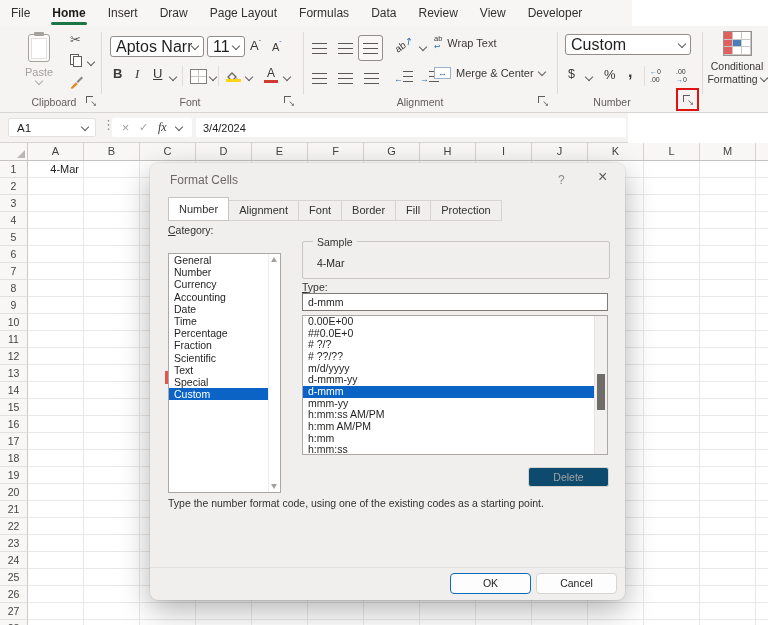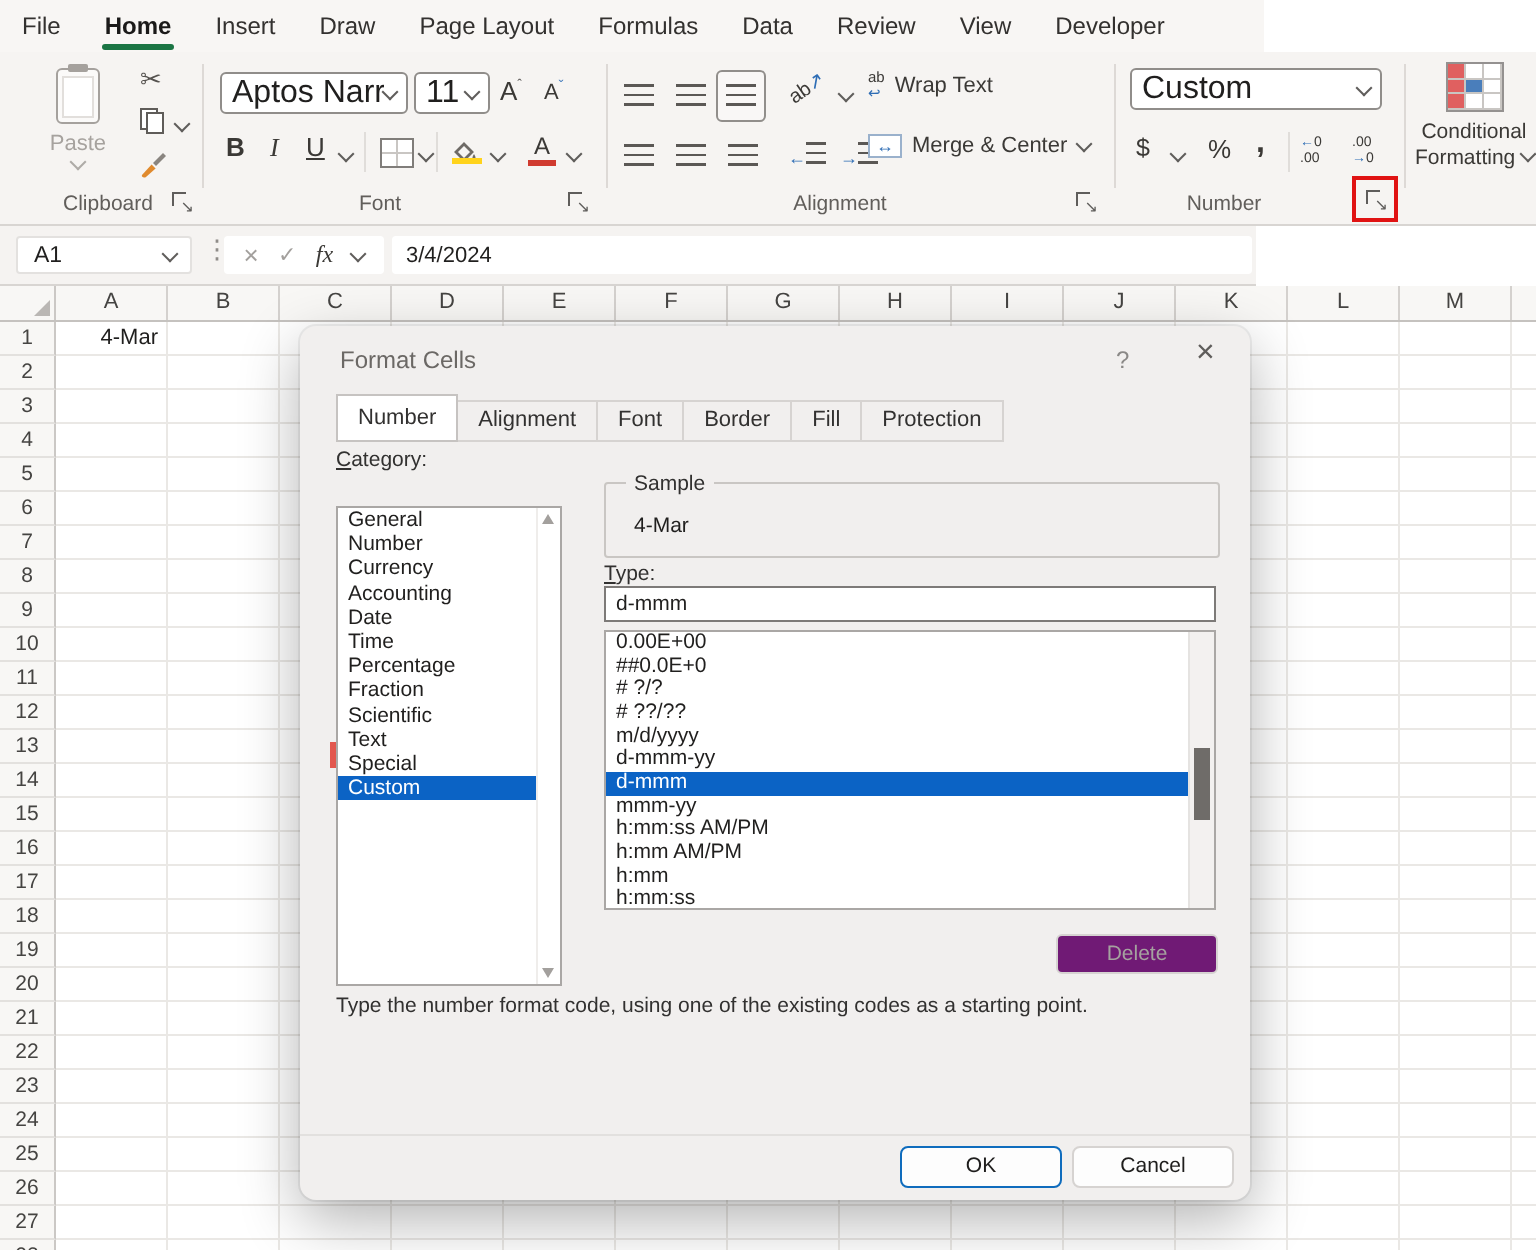--- a/index.html
+++ b/index.html
@@ -193,21 +193,21 @@
   .type-lbl{position:absolute;left:152px;top:118px;font-size:10.5px;}
   .typein{position:absolute;left:152px;top:130px;width:306px;height:18px;background:#fff;
           border:1px solid #7d7a78;box-sizing:border-box;font-size:10.5px;line-height:16px;
           padding-left:5px;color:#201f1e;}
   .typelist{position:absolute;left:152px;top:152px;width:306px;height:140px;background:#fff;
             border:1px solid #aaa7a5;box-sizing:border-box;overflow:hidden;}
   .type-item{height:11.66px;line-height:11.8px;padding-left:5px;font-size:10.5px;color:#201f1e;}
   .type-item.selected{background:#0b63c5;color:#fff;}
   .type-sb{position:absolute;right:0;top:0;bottom:0;width:12px;background:#f3f1f0;border-left:1px solid #e5e3e1;}
   .type-sb .thumb{position:absolute;left:2px;right:2px;top:58px;height:36px;background:#6f6c69;}
-  .del-btn{position:absolute;left:378px;top:304px;width:81px;height:20px;background:#701a75;
+  .del-btn{position:absolute;left:378px;top:304px;width:81px;height:20px;background:#0c4a6e;
            border:1px solid #d6d3d1;border-radius:3px;color:#a5a29f;font-size:10.5px;text-align:center;
            line-height:18px;box-sizing:border-box;}
   .hint{position:absolute;left:18px;top:334px;font-size:10.5px;color:#323130;}
   .dfoot-line{position:absolute;left:0;right:0;top:404px;height:1px;background:#e2e0de;}
   .dbtn{position:absolute;top:410px;width:81px;height:21px;background:#fdfdfd;border-radius:4px;
         font-size:10.5px;color:#1f1e1d;text-align:center;line-height:19px;box-sizing:border-box;}
   .ok-btn{left:300px;border:1px solid #0f6cbd;}
   .cancel-btn{left:386px;border:1px solid #d6d3d1;}
 </style>
 </head>

